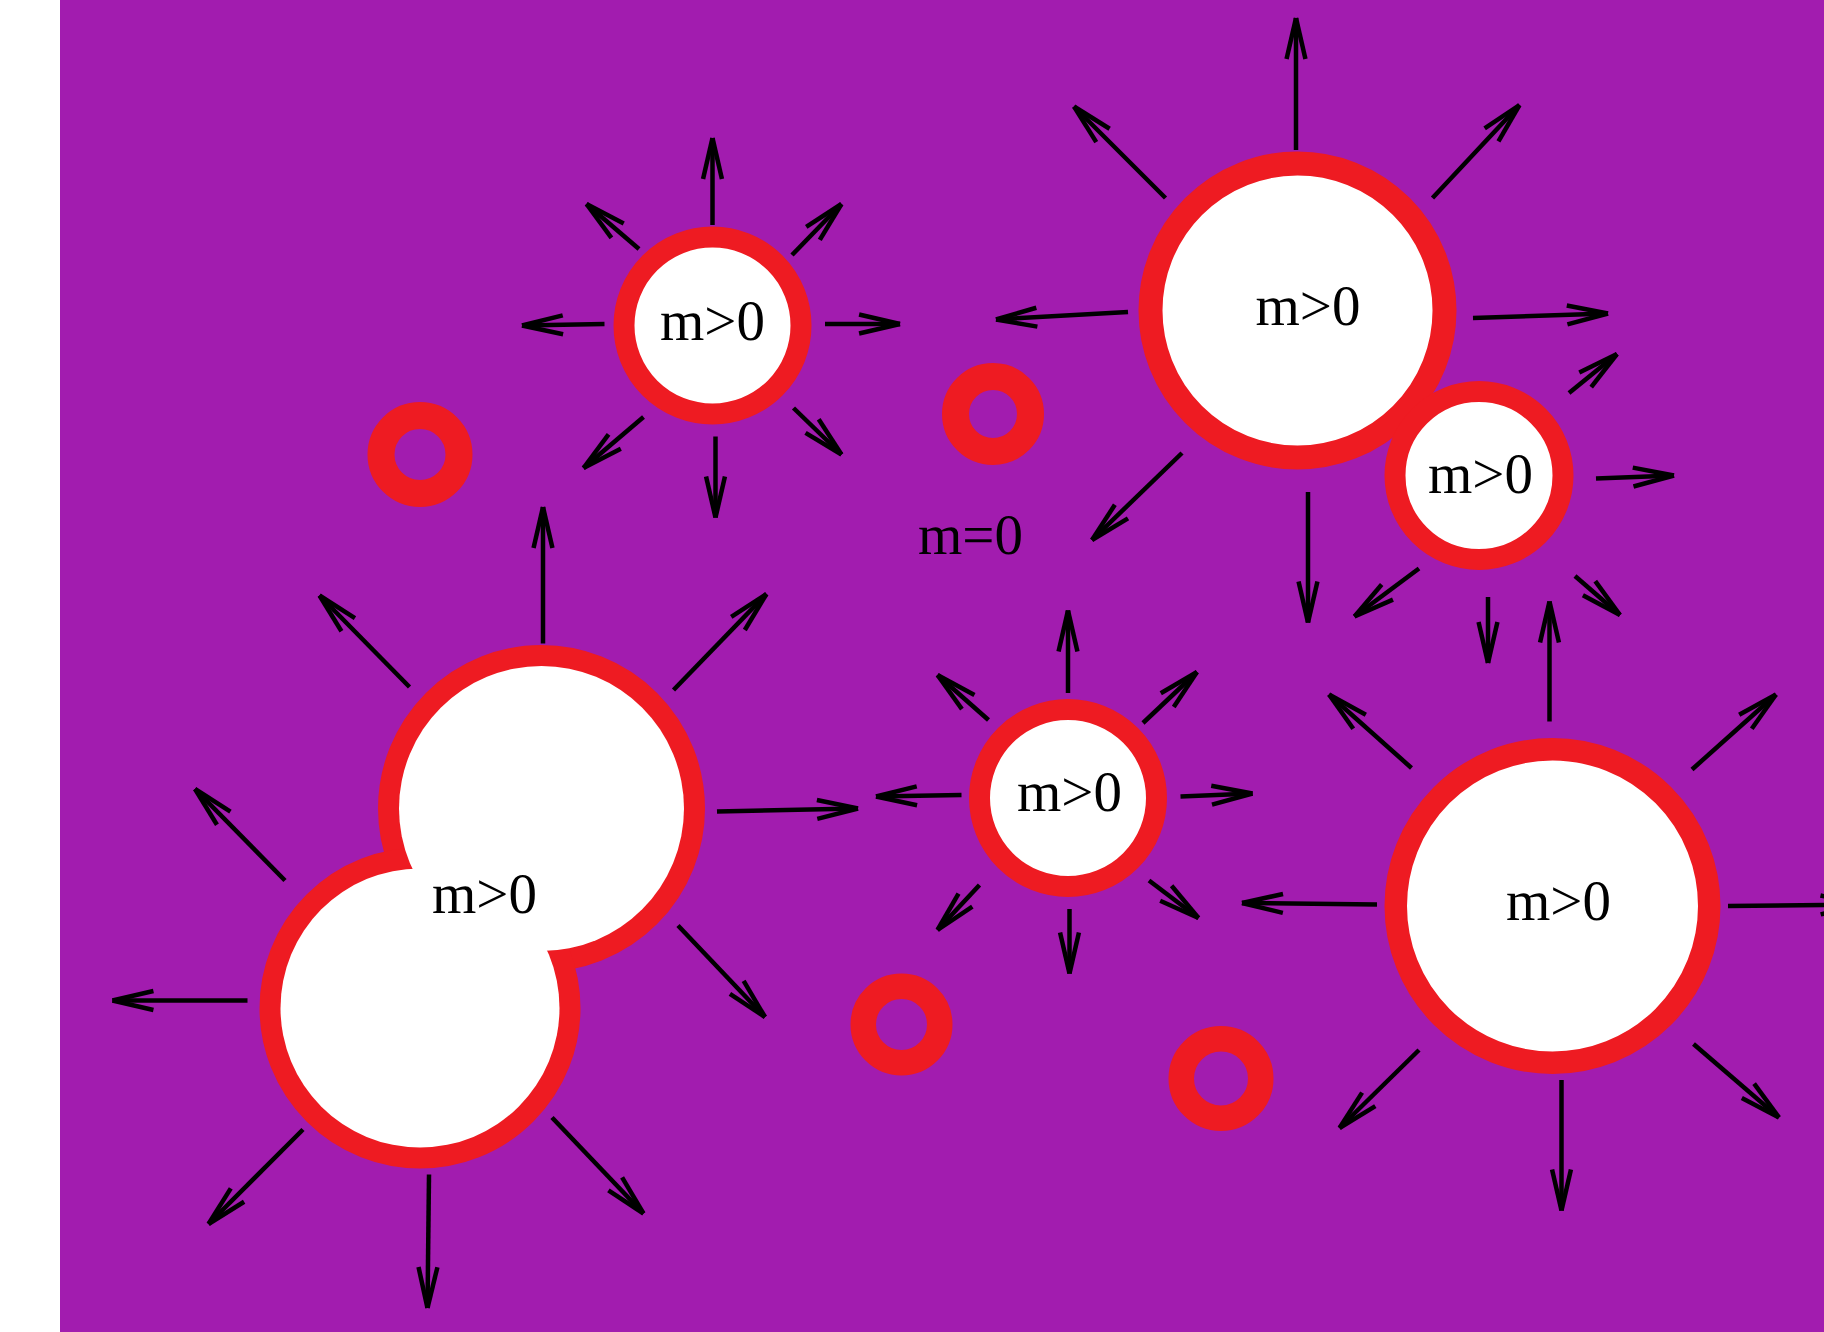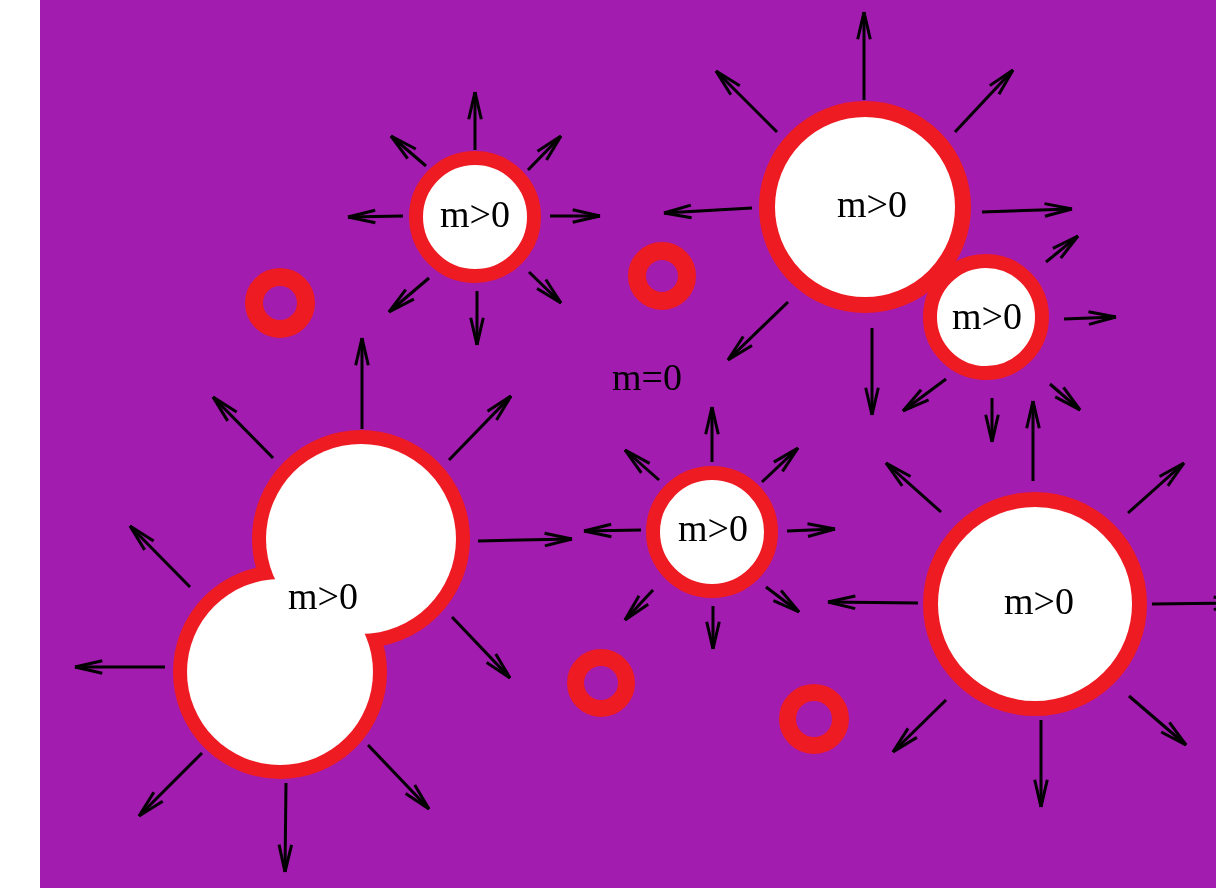--- a/index.html
+++ b/index.html
@@ -283,17 +283,17 @@
         <circle cx="240" cy="303" r="26" stroke-width="18"></circle>
         <circle cx="622" cy="276" r="25" stroke-width="18"></circle>
         <circle cx="561" cy="683" r="25.5" stroke-width="17"></circle>
         <circle cx="774" cy="719" r="26.5" stroke-width="17"></circle>
       </g>
     </svg>
 
   <div class="diagram-label" id="label-0" style="left: 435px; top: 216px; color: rgb(0, 0, 0);">m&gt;0</div>
   <div class="diagram-label" id="label-1" style="left: 832px; top: 206px; color: rgb(0, 0, 0);">m&gt;0</div>
   <div class="diagram-label" id="label-2" style="left: 947px; top: 318px; color: rgb(0, 0, 0);">m&gt;0</div>
-  <div class="diagram-label" id="label-3" style="left: 607px; top: 379px; color: rgb(0, 0, 0);">m=0</div>
+  <div class="diagram-label" id="label-3" style="left: 607px; top: 359px; color: rgb(0, 0, 0);">m=0</div>
   <div class="diagram-label" id="label-4" style="left: 283px; top: 598px; color: rgb(0, 0, 0);">m&gt;0</div>
   <div class="diagram-label" id="label-5" style="left: 673px; top: 530px; color: rgb(0, 0, 0);">m&gt;0</div>
   <div class="diagram-label" id="label-6" style="left: 999px; top: 603px; color: rgb(0, 0, 0);">m&gt;0</div>
 </div>
 
 </body></html>

